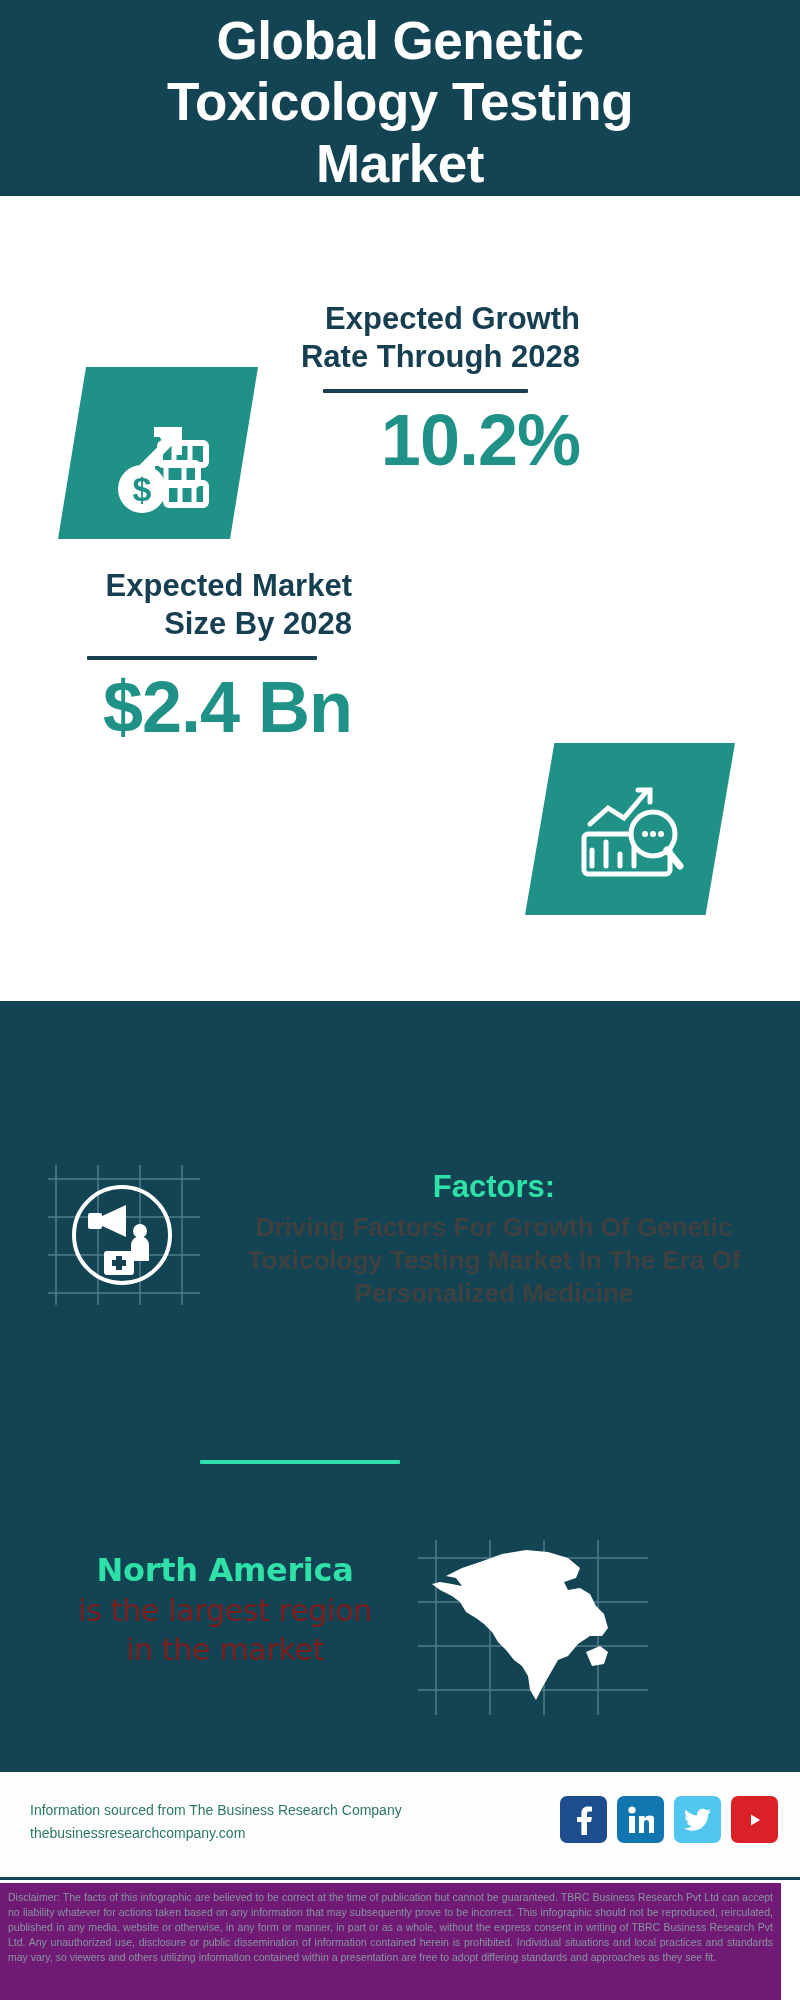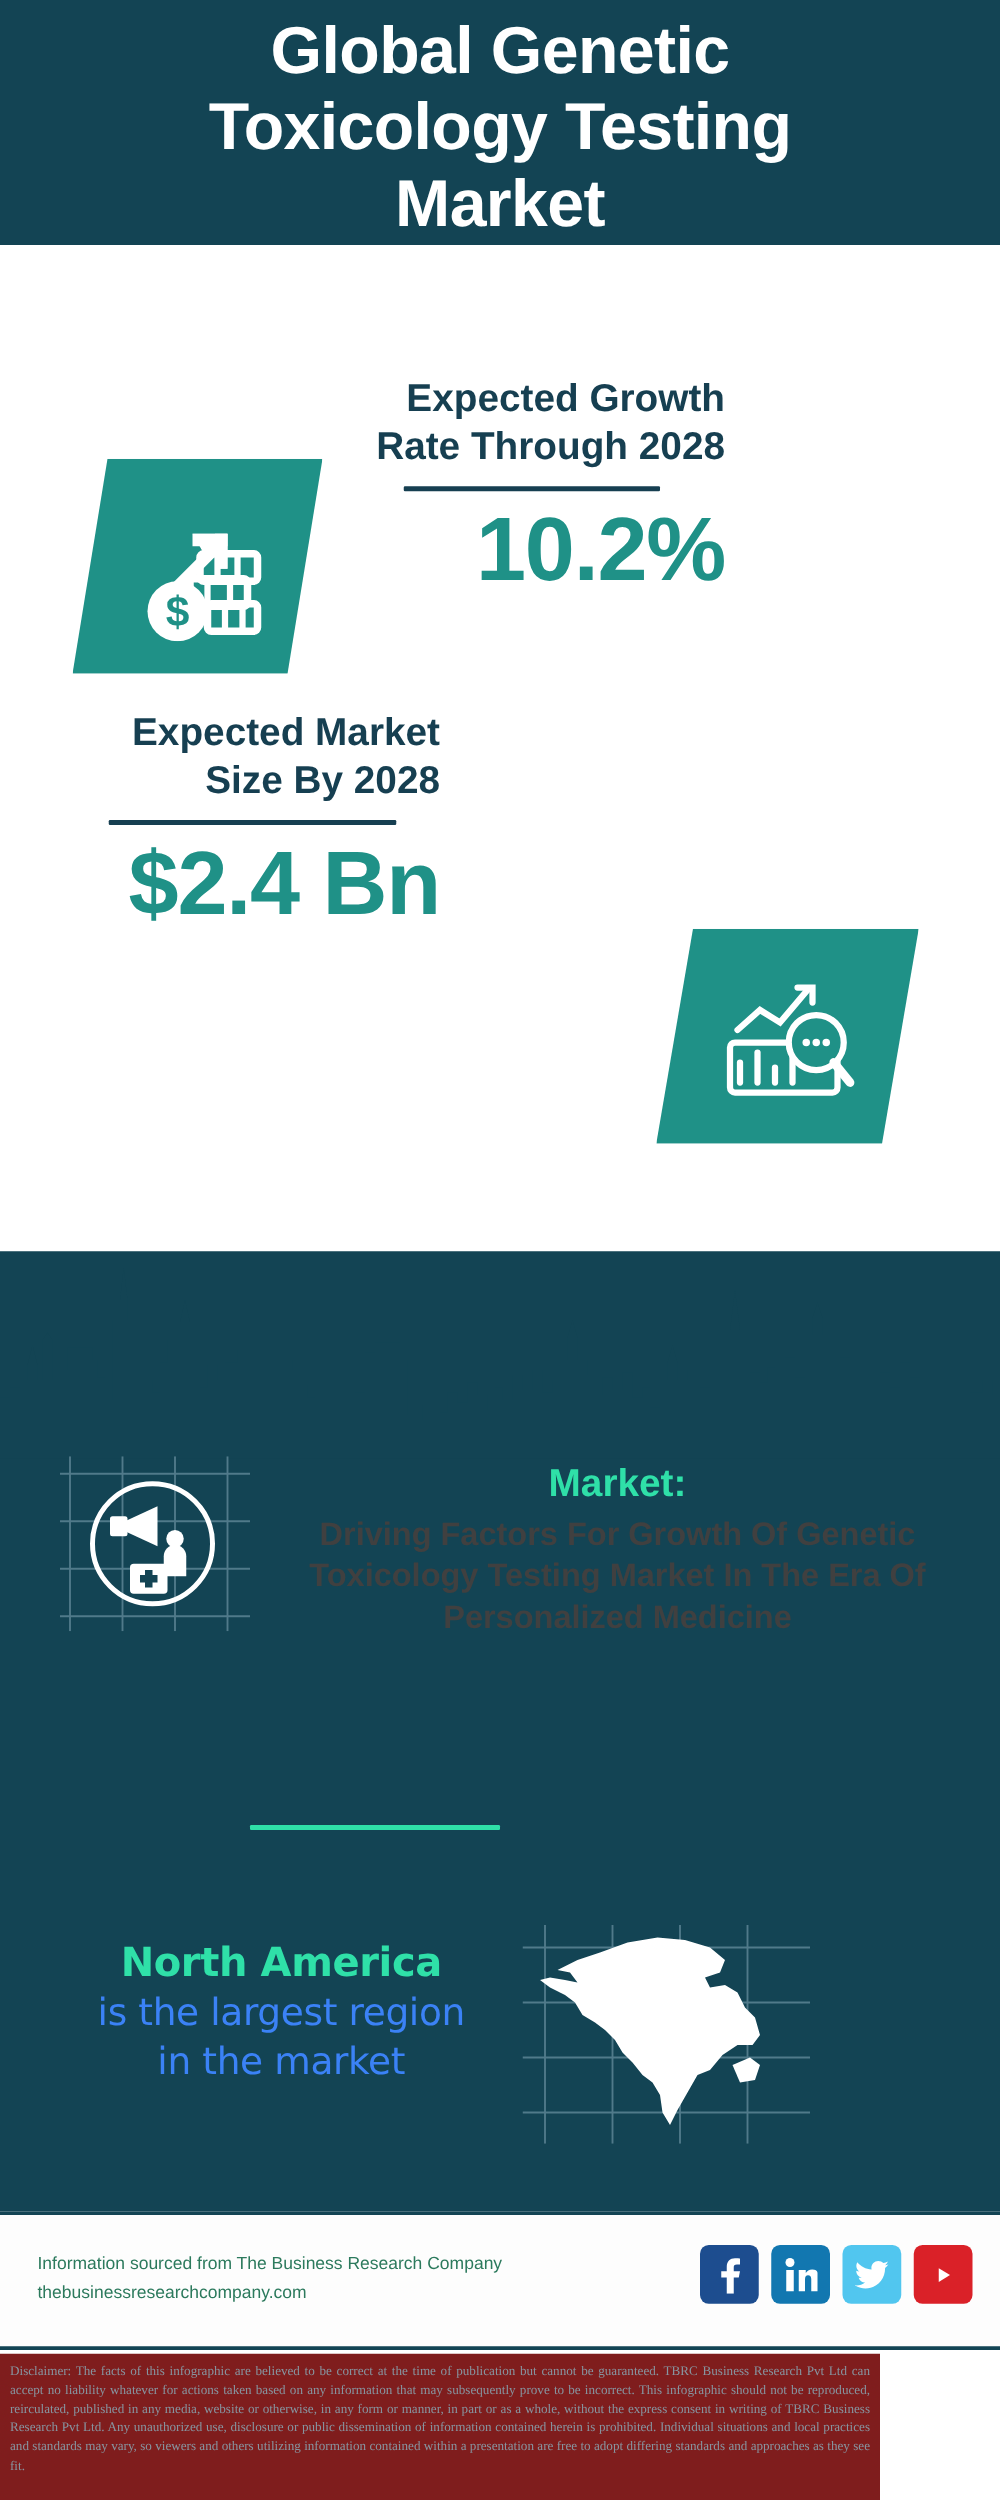--- a/index.html
+++ b/index.html
@@ -112,21 +112,21 @@
   .region-text { position:absolute; left:30px; top:1527px; width:390px; text-align:center;margin-top:24px; }
   .region-name {
     color:#2fe0a8;
     font-family:"DejaVu Sans","Liberation Sans", sans-serif;
     font-weight:bold;
     font-size:32px;
     line-height:1.2;
     letter-spacing:-0.3px;
   }
   .region-sub {
-    color:#3b82f6;
+    color:#7f1d1d;
     font-family:"DejaVu Sans","Liberation Sans", sans-serif;
     font-weight:normal;
     font-size:30px;
     line-height:1.3;
     letter-spacing:-0.3px;
     margin-top:2px;
     white-space:pre-line;
   }
   .region-map { position:absolute; left:418px; top:1540px; width:230px; height:175px; }
 
@@ -149,25 +149,25 @@
     width:47px; height:47px; border-radius:7px;
     display:flex; align-items:center; justify-content:center;
   }
   .s-fb { background:#1d4d8f; }
   .s-li { background:#1277b0; }
   .s-tw { background:#51c6ef; }
   .s-yt { background:#da2128; }
 
   
   .disclaimer {
-    position:absolute; left:0; top:1883px; width:704px; height:117px;
-    background:#7f1d1d;
+    position:absolute; left:0; top:1883px; width:781px; height:117px;
+    background:#701a75;
     padding:7px 8px 0 8px;
     color:#8795a0;
-    font-family:Liberation Serif, serif;
+    font-family:Liberation Sans, sans-serif;
     font-size:10.5px;
     line-height:1.44;
     text-align:justify;
   }
 </style>
 </head>
 <body>
 
 <div class="page">
 
@@ -271,21 +271,21 @@
 
       <g>
         <rect x="56" y="86" width="30" height="24" rx="3" fill="#fff"></rect>
         <rect x="68" y="91" width="6" height="14" fill="#134454"></rect>
         <rect x="64" y="95" width="14" height="6" fill="#134454"></rect>
       </g>
     </svg>
   </div>
 
   <div class="driver-text">
-    <div class="driver-heading">Market:</div>
+    <div class="driver-heading">Factors:</div>
     <div class="driver-body">Driving Factors For Growth Of Genetic Toxicology Testing Market In The Era Of Personalized Medicine</div>
   </div>
 
   <div class="mid-rule"></div>
 
   <div class="region-text">
     <div class="region-name">North America</div>
     <div class="region-sub">is the largest region
 in the market</div>
   </div>

